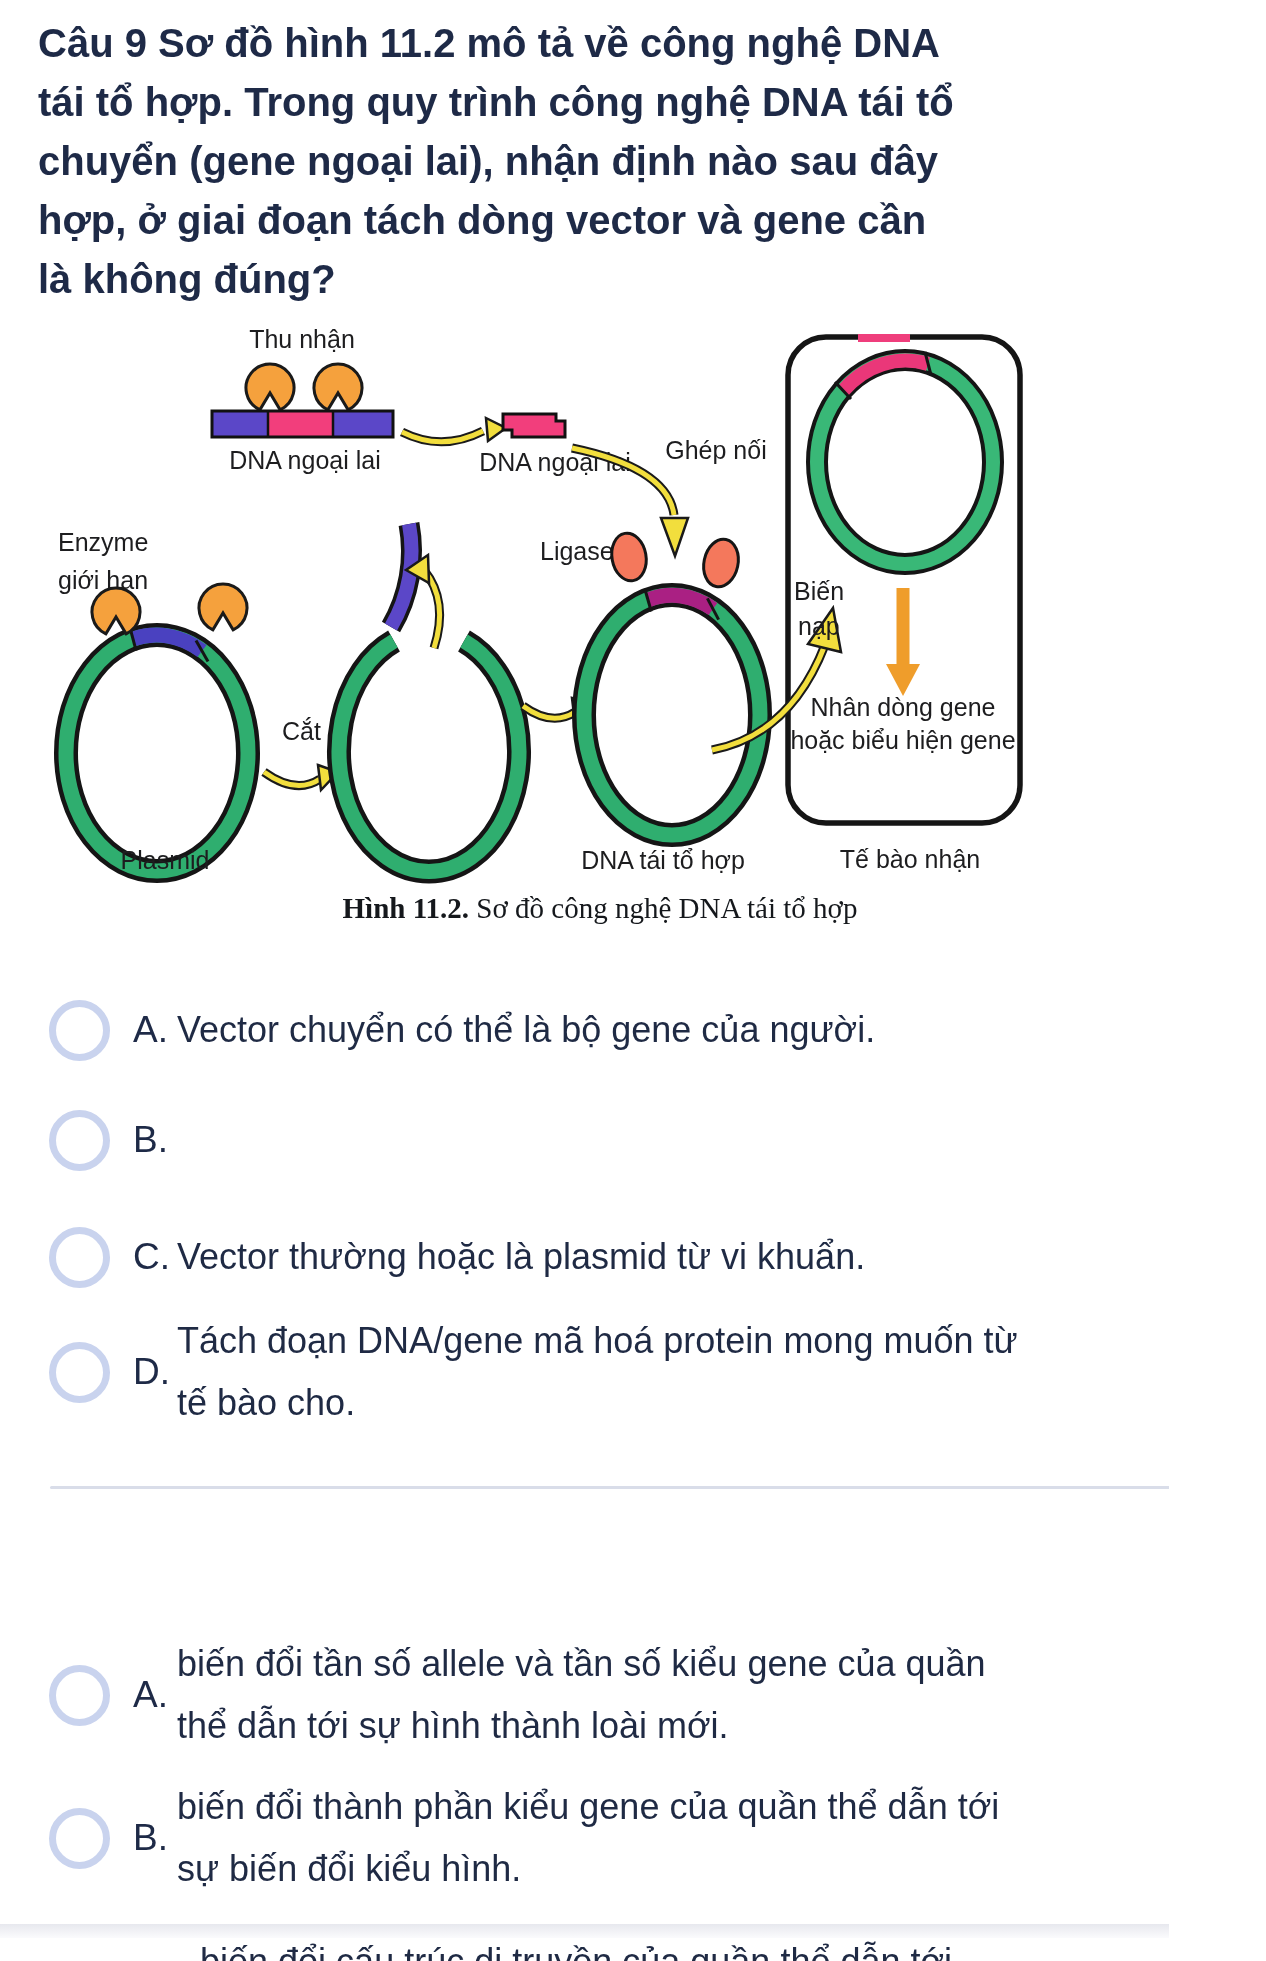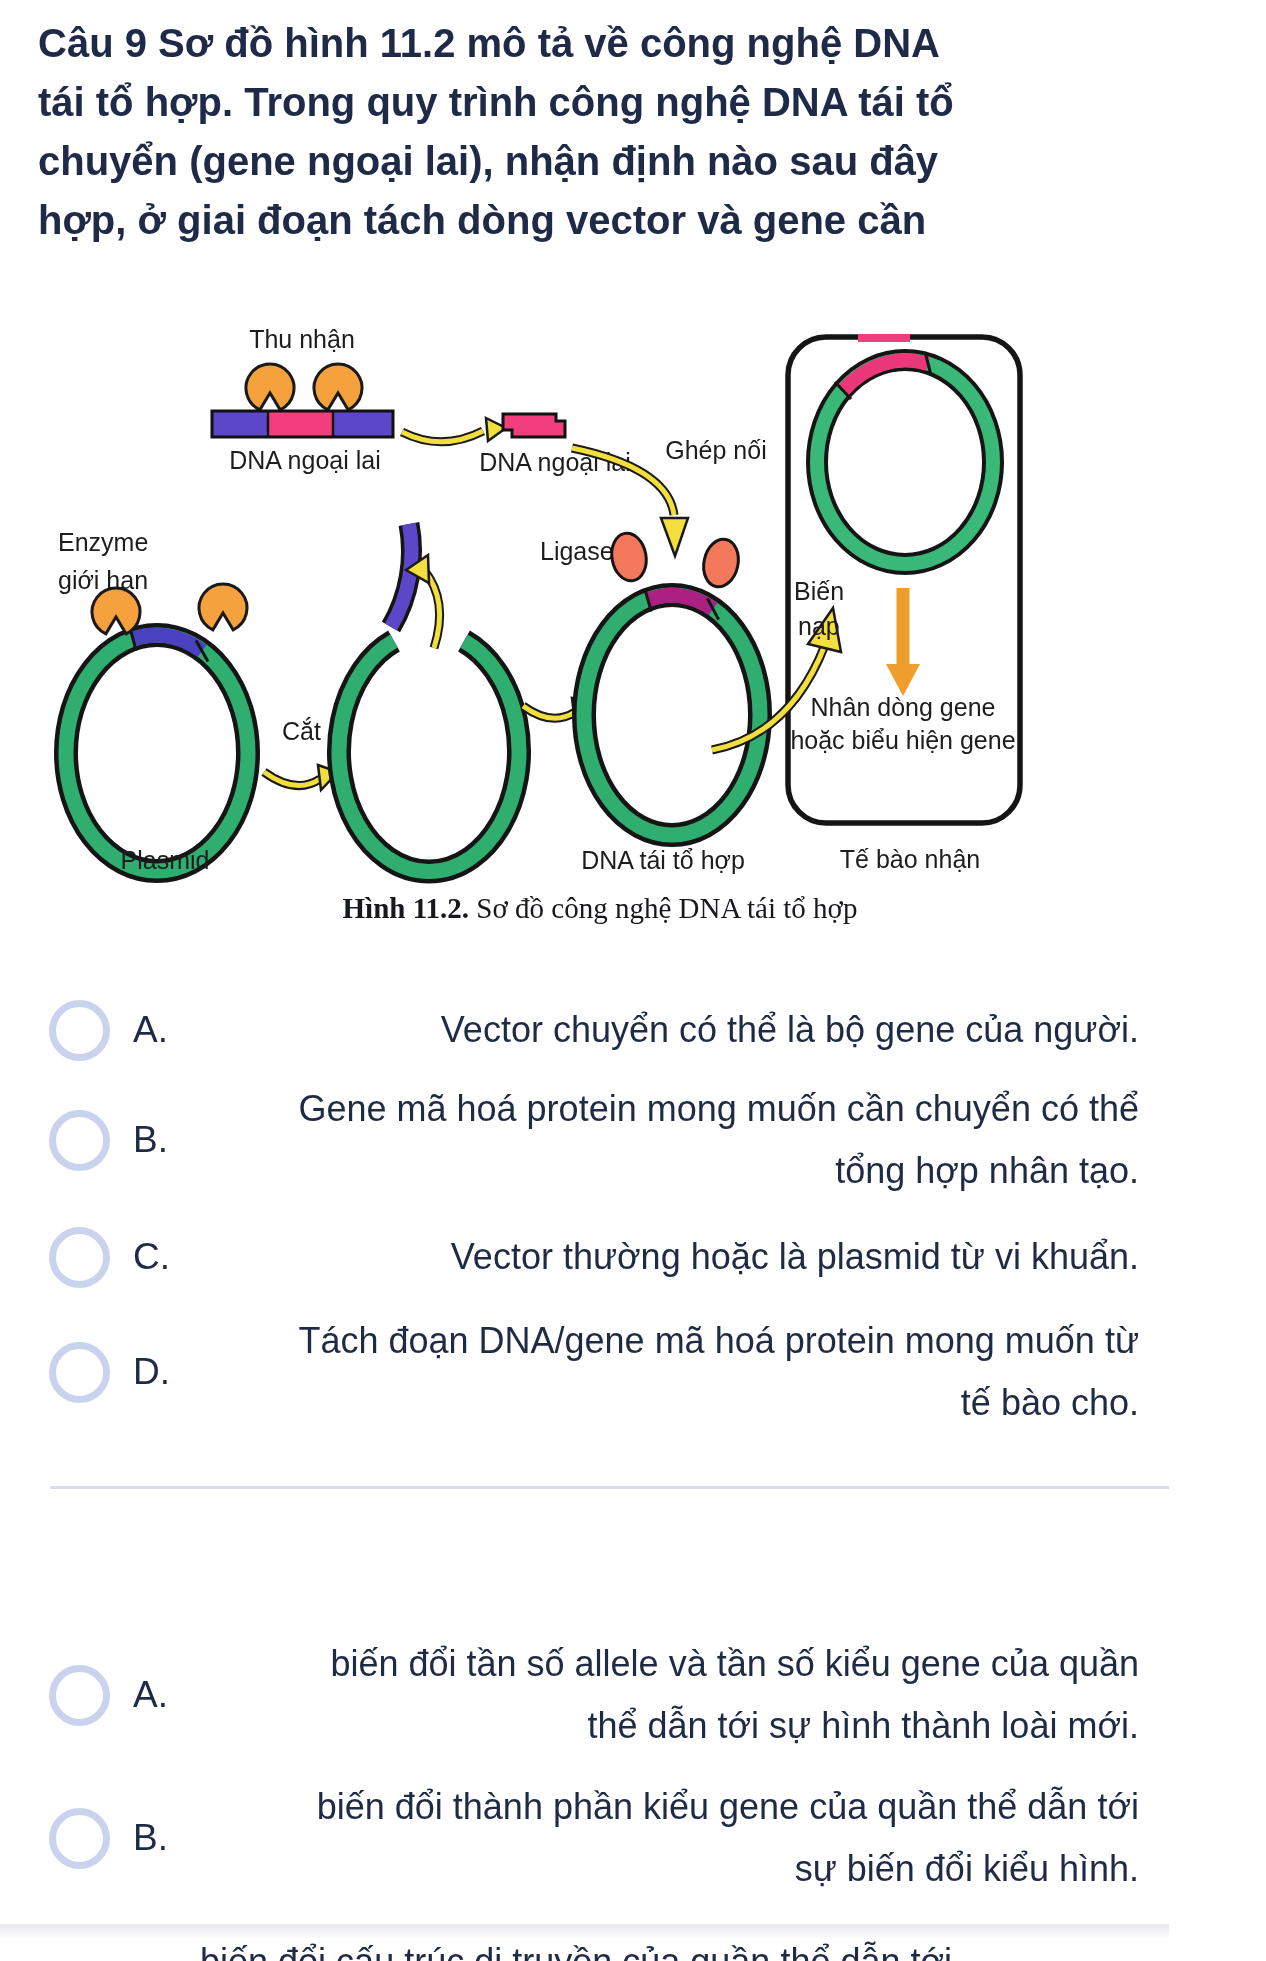--- a/index.html
+++ b/index.html
@@ -10,39 +10,40 @@
   .qheading{position:absolute;left:38px;font-weight:bold;font-size:40px;line-height:59px;color:#1e2a47;}
   .qheading div{white-space:nowrap;}
   .bookmark{position:absolute;width:38px;height:50px;cursor:pointer;}
   .figwrap{position:absolute;left:30px;top:315px;width:1010px;height:575px;}
   .caption{position:absolute;left:30px;top:892px;width:1140px;text-align:center;
     font-family:"Liberation Serif","DejaVu Serif",serif;font-size:29px;color:#15181c;}
   .caption .cb{font-weight:bold;margin-top:7px;}
   .opt{position:absolute;left:49px;right:30px;display:flex;align-items:center;}
   .radio{flex:none;width:47px;height:47px;border:7px solid #c9d3ee;border-radius:50%;background:#fff;box-sizing:content-box;}
   .letter{flex:none;width:67px;padding-left:23px;font-size:37px;box-sizing:border-box;}
-  .otext{flex:1;font-size:36px;line-height:62px;color:#1f2a44;text-align:right;}
+  .otext{flex:1;font-size:36px;line-height:62px;color:#1f2a44;}
   .otext div{white-space:nowrap;}
   .h62{height:62px;} .h124{height:124px;}
   .divider{position:absolute;left:50px;width:1166px;height:3px;background:#d9dde9;border-radius:2px;}
   .fadeband{position:absolute;left:0;top:1924px;width:1266px;height:14px;
     background:linear-gradient(#e7e8ee,#fbfbfd);}
   .partial{position:absolute;left:200px;top:1931px;font-size:36px;line-height:62px;white-space:nowrap;color:#1f2a44;}
   svg text{font-family:"Liberation Sans","DejaVu Sans",sans-serif;fill:#1d1d1f;}
 </style>
 </head>
 <body>
 
 <div id="page">
 
   <div class="qheading" style="top:14px;">
     <div>Câu 9  Sơ đồ hình 11.2 mô tả về công nghệ DNA</div>
     <div>tái tổ hợp. Trong quy trình công nghệ DNA tái tổ</div>
     <div>chuyển (gene ngoại lai), nhận định nào sau đây</div>
     <div>hợp, ở giai đoạn tách dòng vector và gene cần</div>
+    <div>là không đúng?</div>
   </div>
 
   <div class="bookmark" style="left:1204px;top:18px;">
     <svg width="38" height="50" viewBox="0 0 38 50">
       <path d="M5 3 h28 v42 l-14 -12 l-14 12 Z" fill="none" stroke="#a9b2c7" stroke-width="3.5" stroke-linejoin="round"></path>
     </svg>
   </div>
 
   <div class="figwrap">
     <svg width="1010" height="575" viewBox="30 315 1010 575">
@@ -178,24 +179,20 @@
     <div class="radio"></div>
     <div class="letter">A.</div>
     <div class="otext">
         <div>Vector chuyển có thể là bộ gene của người.</div>
       </div>
   </div>
 
   <div class="opt h124" style="top:1078px;">
     <div class="radio"></div>
     <div class="letter">B.</div>
-    <div class="otext">
-      <div>Gene mã hoá protein mong muốn cần chuyển có thể</div>
-      <div>tổng hợp nhân tạo.</div>
-    </div>
   </div>
 
   <div class="opt h62" style="top:1226px;">
     <div class="radio"></div>
     <div class="letter">C.</div>
     <div class="otext">
         <div>Vector thường hoặc là plasmid từ vi khuẩn.</div>
       </div>
   </div>
 

